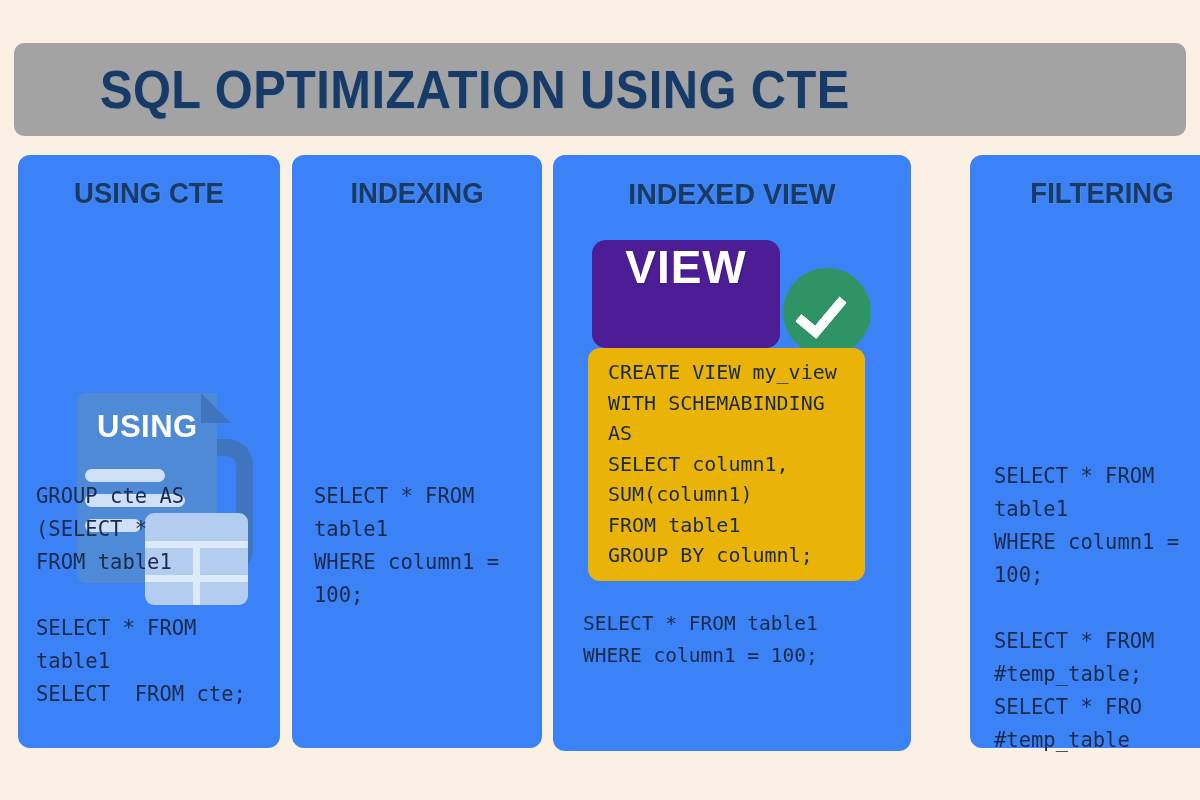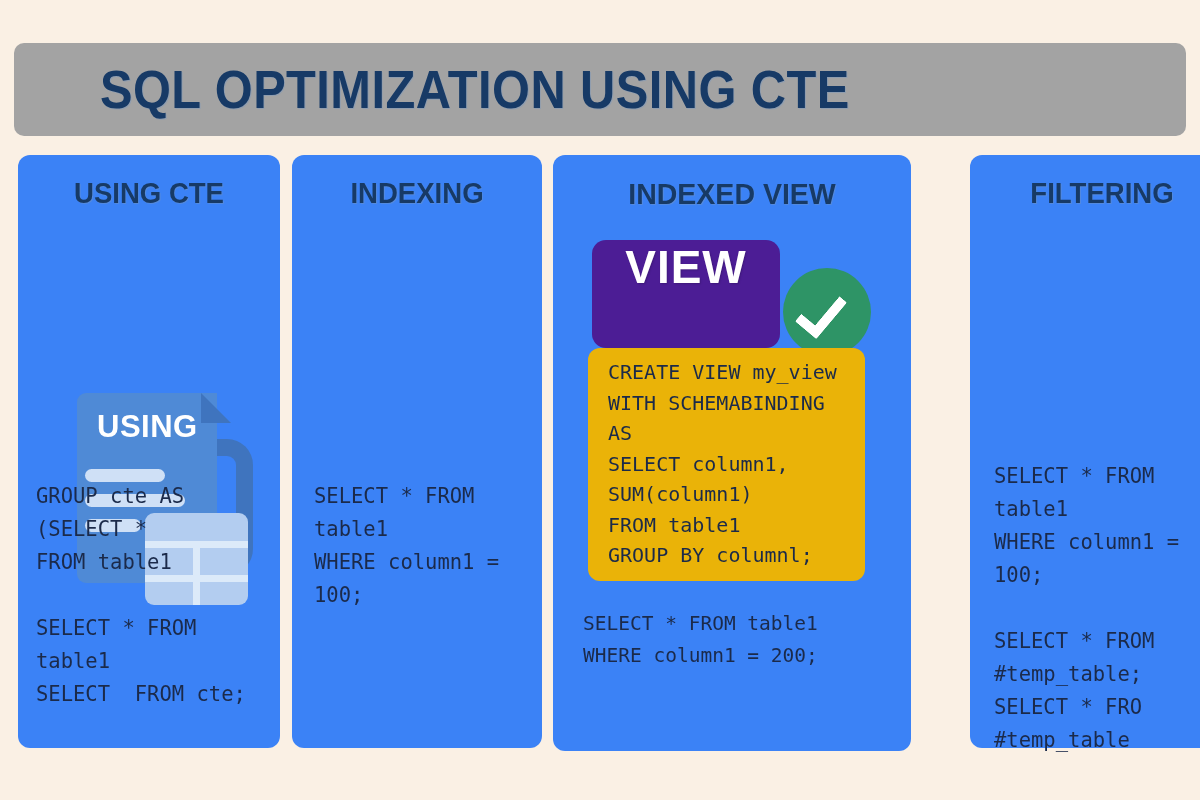--- a/index.html
+++ b/index.html
@@ -279,21 +279,21 @@
   <div class="purple-code">
     <div class="code">CREATE VIEW my_view
 WITH SCHEMABINDING
 AS
 SELECT column1,
 SUM(column1)
 FROM table1
 GROUP BY columnl;</div>
   </div>
   <div class="code code-sm" style="left:583px; top:608px;">SELECT * FROM table1
-WHERE column1 = 200;</div>
+WHERE column1 = 100;</div>
 
   <div class="card card-4">
     <div class="card-title">FILTERING</div>
 
     <div class="code" style="left:24px; top:305px;">SELECT * FROM
 table1
 WHERE column1 =
 100;
 
 SELECT * FROM

